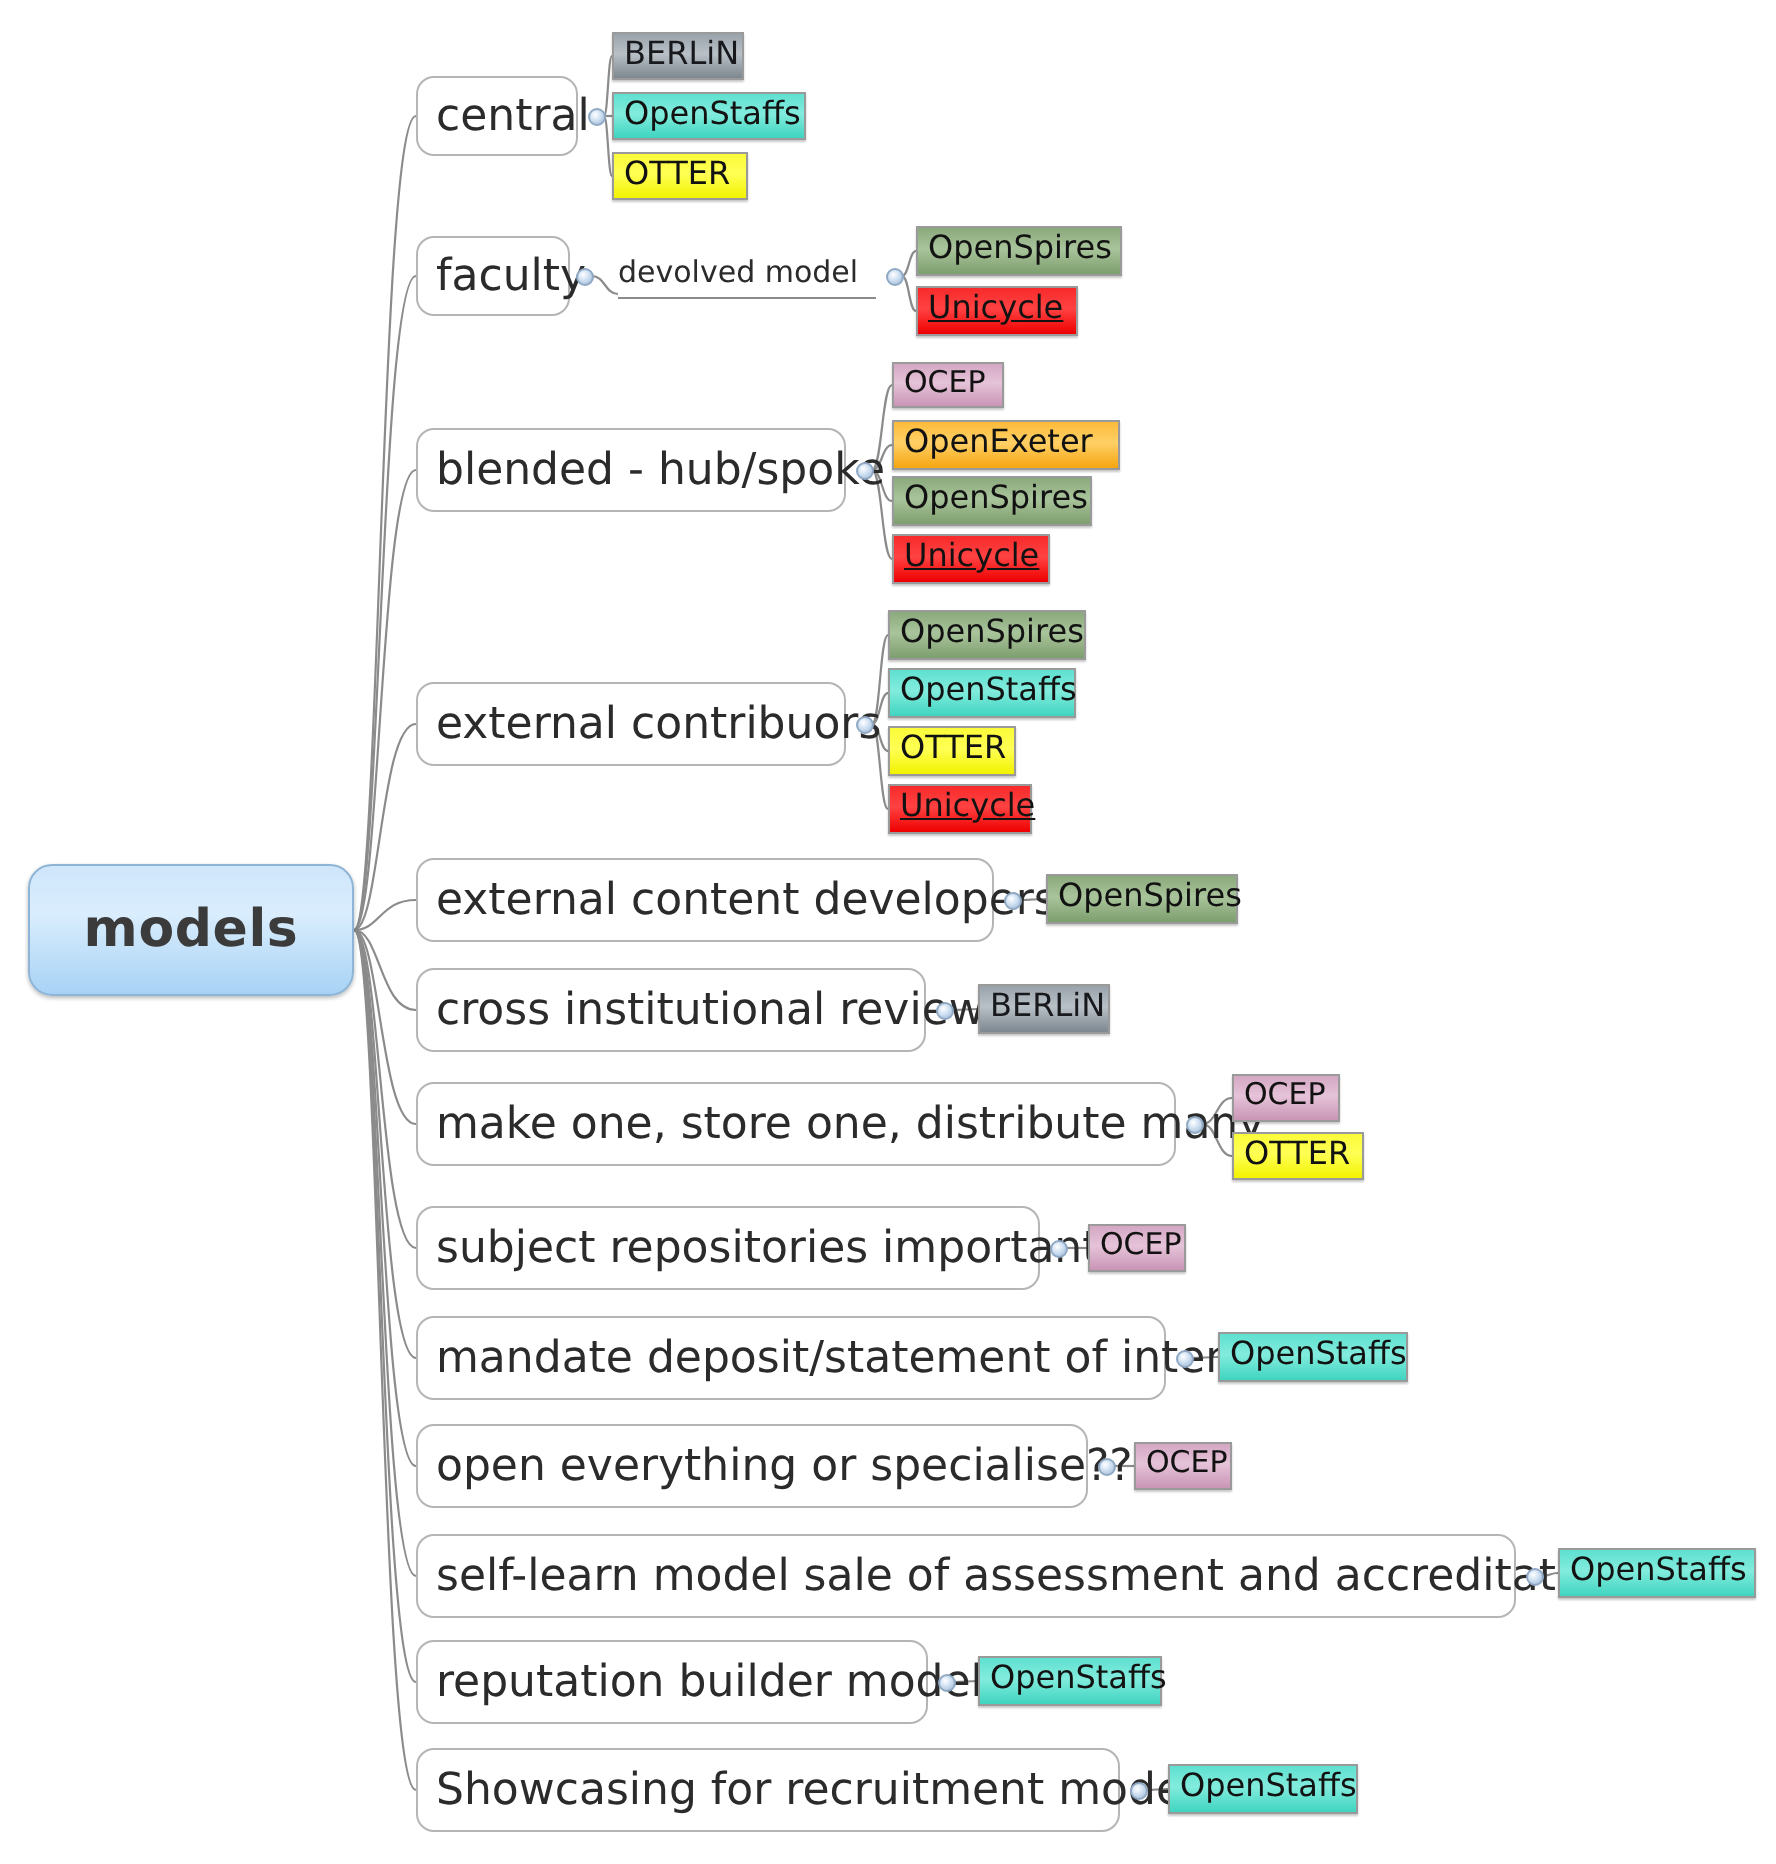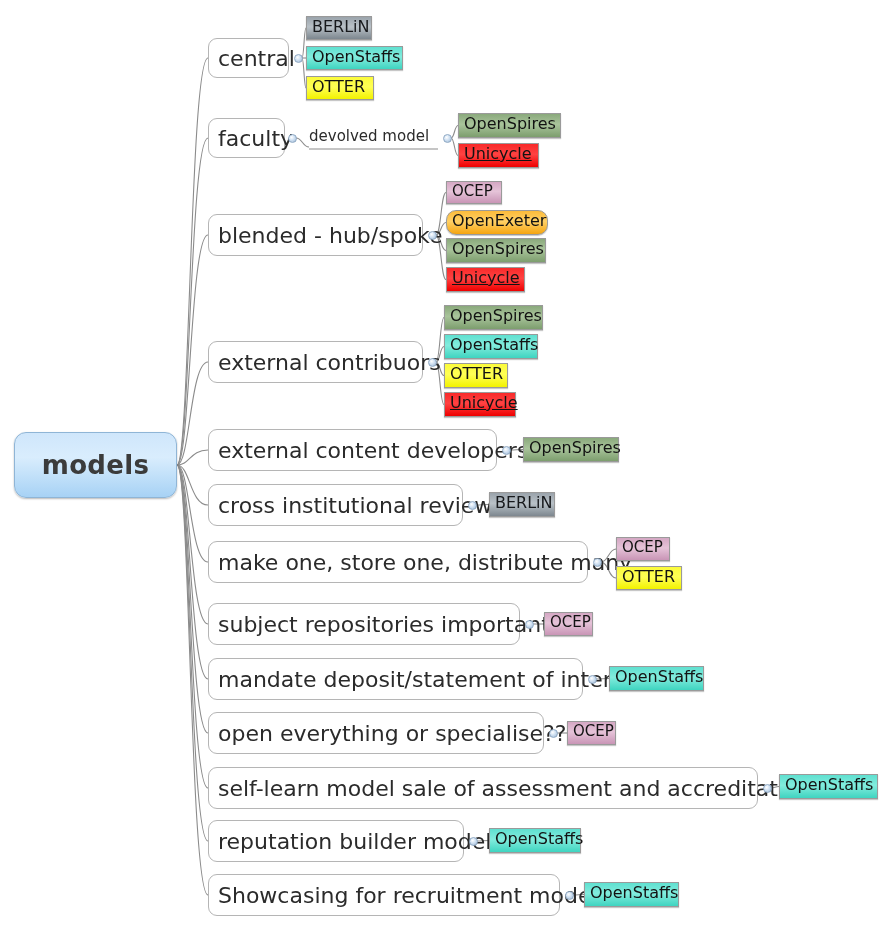--- a/index.html
+++ b/index.html
@@ -199,21 +199,21 @@
     <div class="tag unicycle" style="left: 458px; top: 143px; width: 81px; height: 25px; font-size: 16px;">
       <span>Unicycle</span>
     </div>
     <div class="topic" style="left: 208px; top: 214px; width: 215px; height: 42px; font-size: 22px;">
       <span>blended - hub/spoke</span>
     </div>
     <div class="dot" style="left: 427.5px; top: 230.5px;"></div>
     <div class="tag ocep" style="left: 446px; top: 181px; width: 56px; height: 23px; font-size: 15px;">
       <span>OCEP</span>
     </div>
-    <div class="tag openexeter" style="left: 446px; top: 210px; width: 102px; height: 25px; font-size: 16px; border-radius: 10px;">
+    <div class="tag openexeter" style="left: 446px; top: 210px; width: 114px; height: 25px; font-size: 16px;">
       <span>OpenExeter</span>
     </div>
     <div class="tag openspires" style="left: 446px; top: 238px; width: 100px; height: 25px; font-size: 16px;">
       <span>OpenSpires</span>
     </div>
     <div class="tag unicycle" style="left: 446px; top: 267px; width: 79px; height: 25px; font-size: 16px;">
       <span>Unicycle</span>
     </div>
     <div class="topic" style="left: 208px; top: 341px; width: 215px; height: 42px; font-size: 22px;">
       <span>external contribuors</span>

